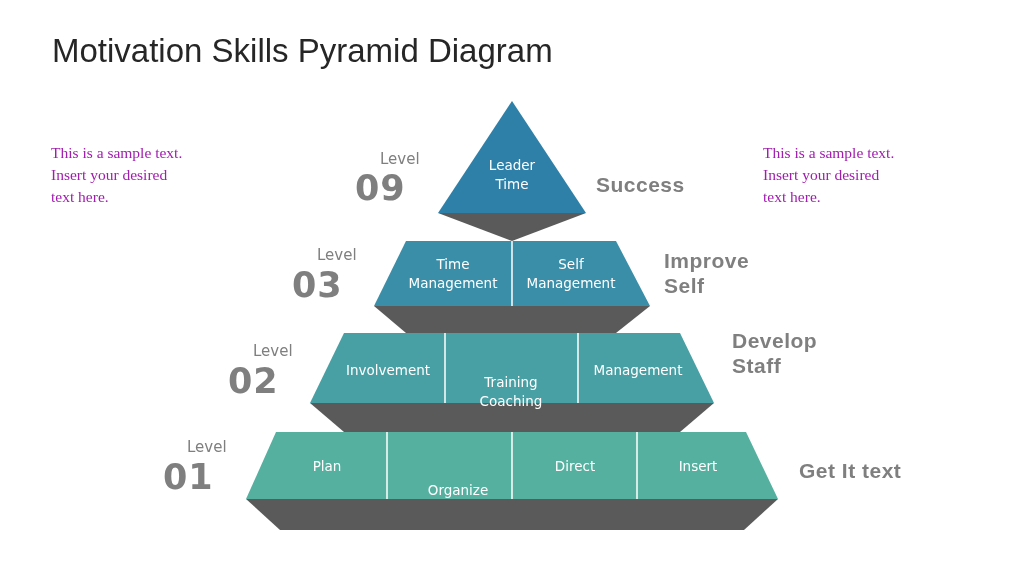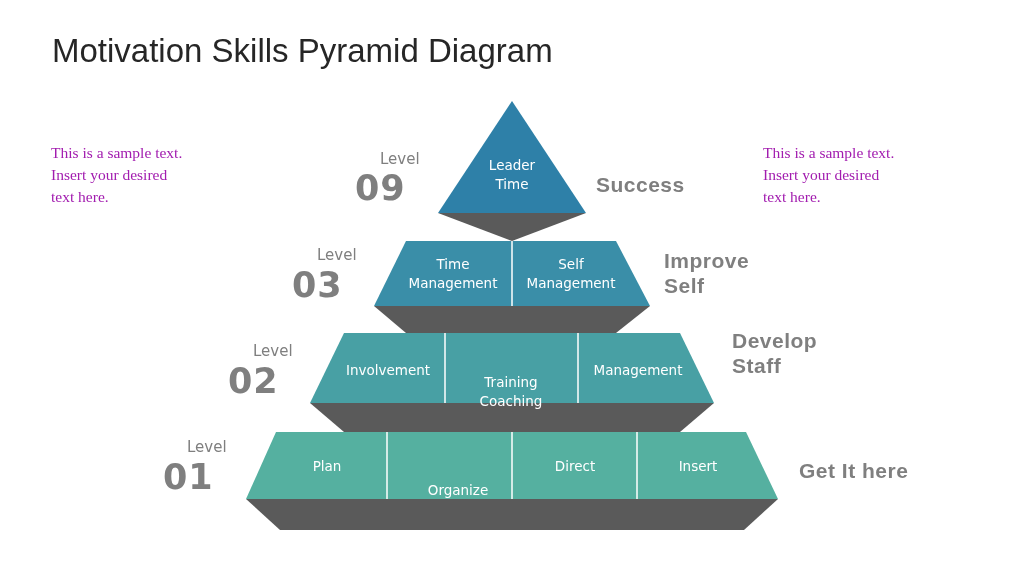--- a/index.html
+++ b/index.html
@@ -110,14 +110,14 @@
 </div>
 <div class="cell-label" style="left:575px; top:466px;">
   <span>Direct</span>
 </div>
 <div class="cell-label" style="left:698px; top:466px;">
   <span>Insert</span>
 </div>
 <div class="level-word" style="left:187px; top:438px;">Level</div>
 <div class="level-num" style="left:163px; top:457px;">01</div>
 <div class="outcome" style="left:799px; top:458px;">
-  <span>Get It here</span>
+  <span>Get It text</span>
 </div>
 
 </body></html>

